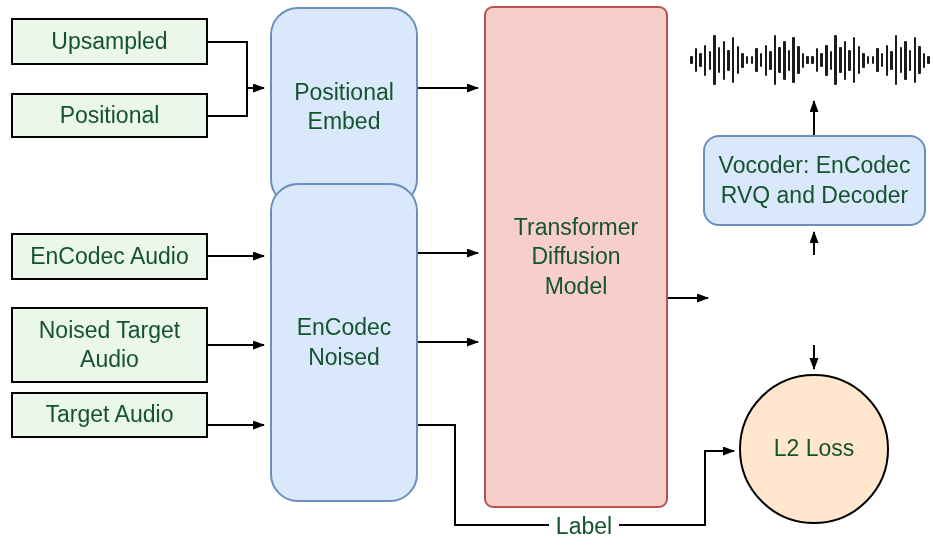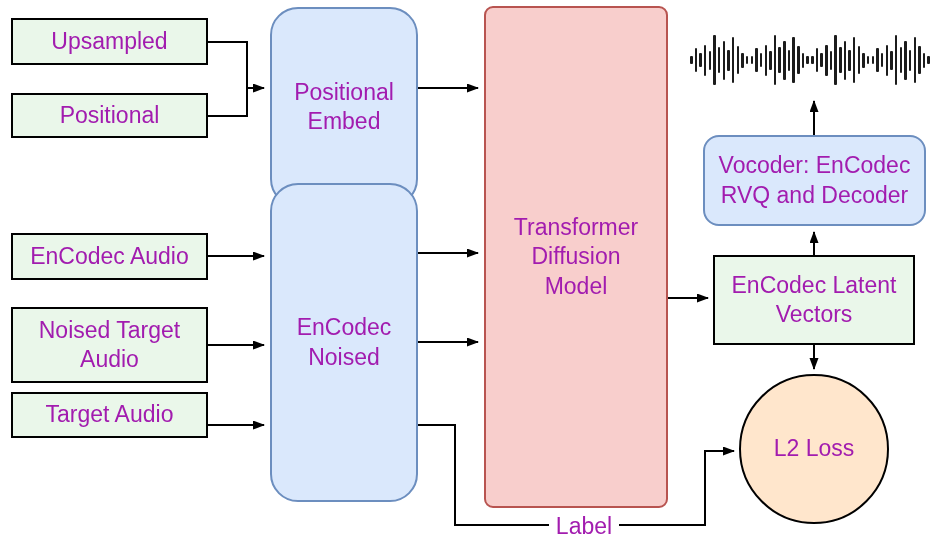--- a/index.html
+++ b/index.html
@@ -1,21 +1,21 @@
 <!DOCTYPE html>
 <html><head>
 <meta charset="utf-8">
 <style>
   html,body{margin:0;padding:0;background:#ffffff;}
   .canvas{
     position:relative;
     width:934px;height:547px;
     background:#ffffff;
     font-family:"Liberation Sans", sans-serif;
-    color:#a21caf;
+    color:#14532d;
     overflow:hidden;
   }
   .edges{position:absolute;left:0;top:0;width:934px;height:547px;}
   .node{
     position:absolute;
     display:flex;align-items:center;justify-content:center;
     text-align:center;
     font-size:23px;line-height:1.28;
     box-sizing:border-box;
   }
@@ -111,23 +111,20 @@
   </div>
 
   <div id="n-transformer" class="node box-red r38">
     <span class="wrap-narrow">Transformer Diffusion Model</span>
   </div>
 
   <div id="n-vocoder" class="node box-blue r16">
     <span>Vocoder: EnCodec RVQ and Decoder</span>
   </div>
 
-  <div id="n-latent" class="node box-green">
-    <span>EnCodec Latent Vectors</span>
-  </div>
 
   <div id="n-l2loss" class="node circle-orange">
     <span>L2 Loss</span>
   </div>
 
   <div id="waveform">
       <div class="wbar" style="height: 8px;"></div>
       <div class="wbar" style="height: 24px;"></div>
       <div class="wbar" style="height: 14px;"></div>
       <div class="wbar" style="height: 31px;"></div>

